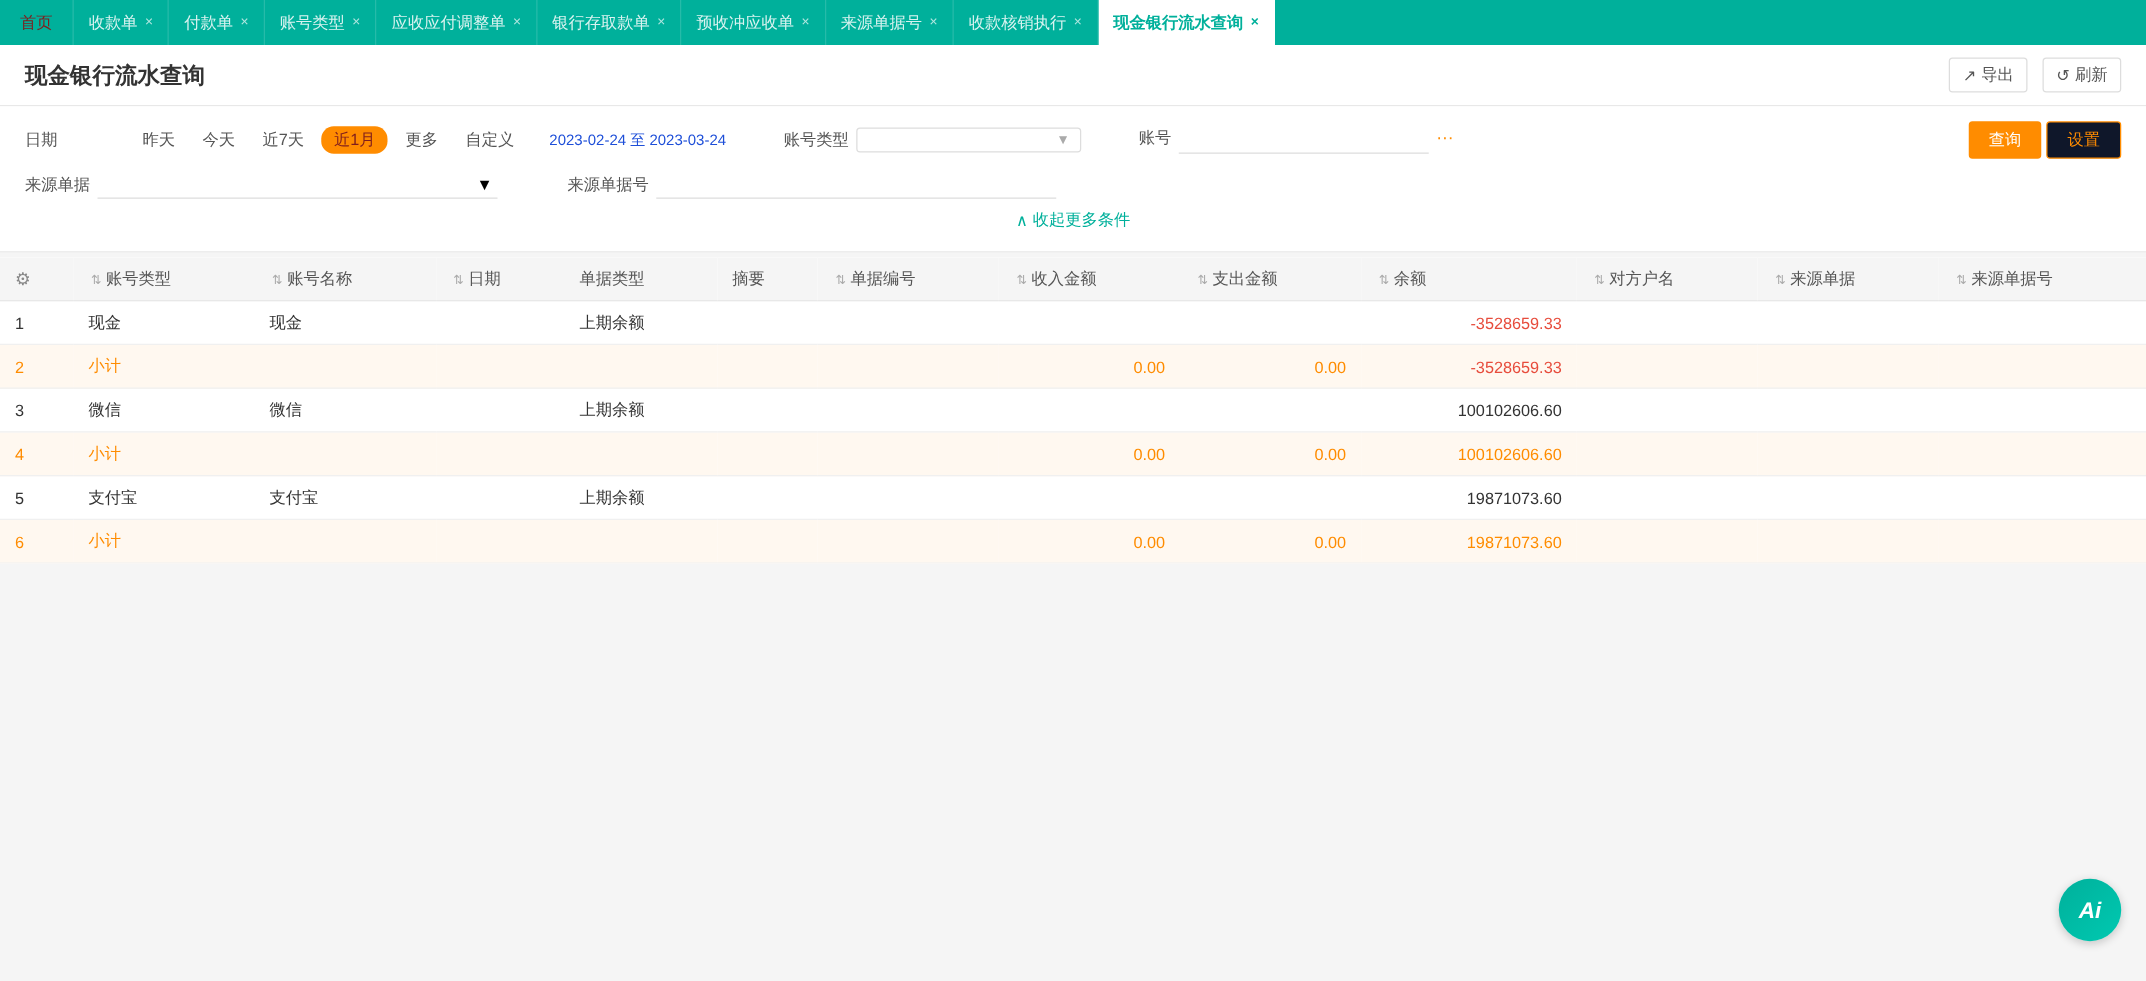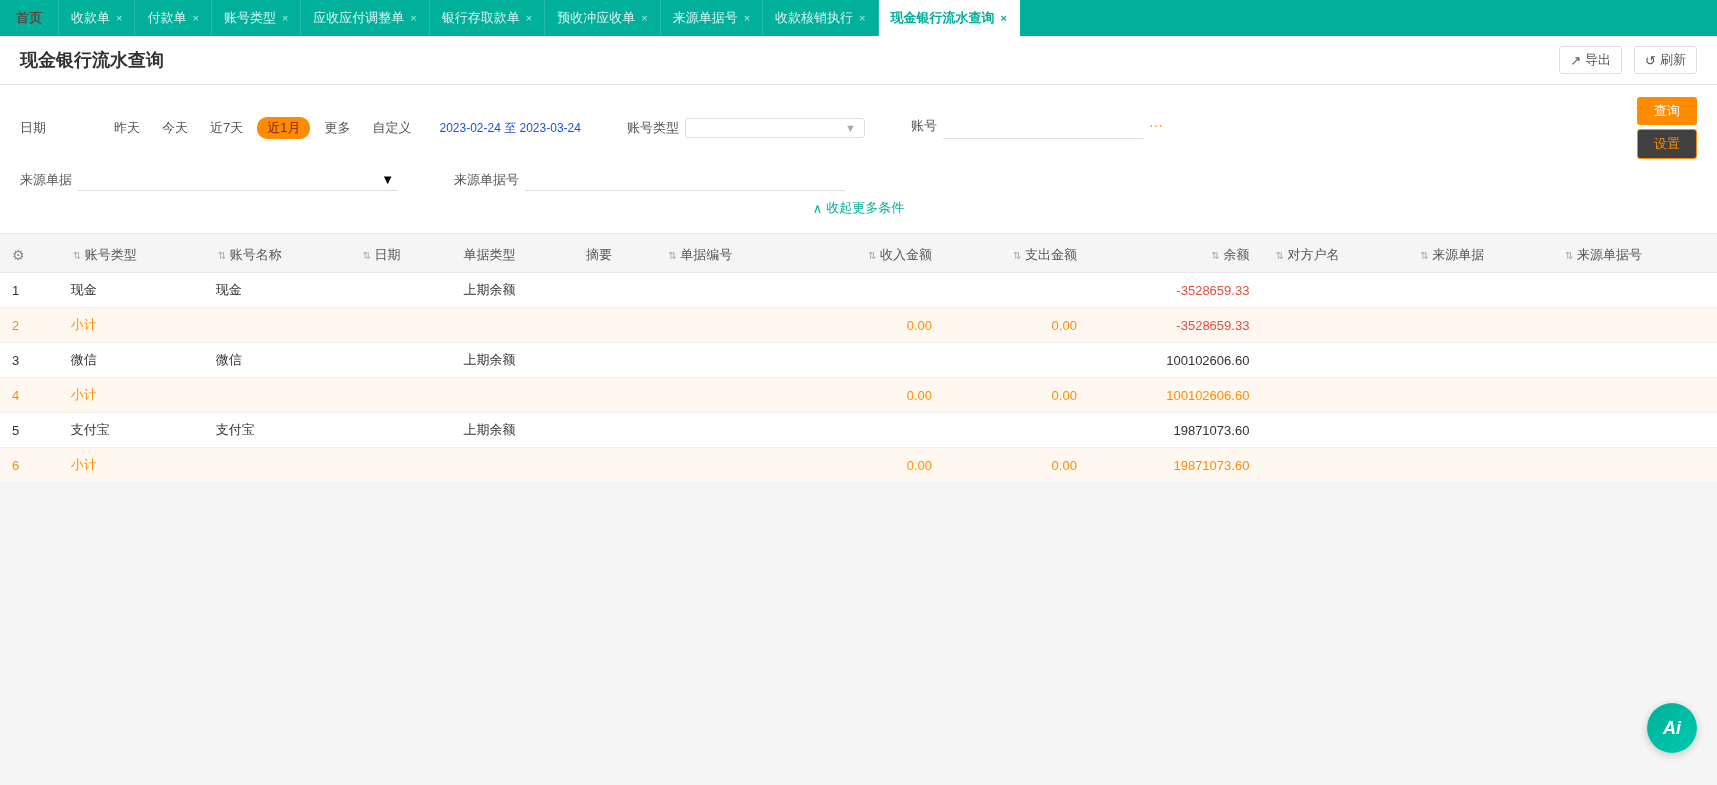--- a/index.html
+++ b/index.html
@@ -161,31 +161,31 @@
     .btn-query {
       background: #ff8c00;
       color: #fff;
       border: none;
       padding: 5px 16px;
       border-radius: 3px;
       cursor: pointer;
       font-size: 13px;
     }
     .btn-setting {
-      background: #404040;
+      background: #0f172a;
       color: #ff8c00;
       border: 1px solid #ff8c00;
       padding: 5px 16px;
       border-radius: 3px;
       cursor: pointer;
       font-size: 13px;
     }
     .right-btns {
       display: flex;
-      flex-direction: column;
+      flex-direction: row;
       gap: 4px;
       margin-left: auto;
     }
     .filter-row2 {
       display: flex;
       align-items: center;
       gap: 16px;
     }
     .source-select {
       display: flex;
@@ -252,21 +252,21 @@
       border-bottom: 1px solid #f0f0f0;
       color: #333;
       font-size: 13px;
       white-space: nowrap;
     }
     tr.subtotal {
       background: #fff8f0;
     }
     tr.subtotal td { color: #ff8c00; }
     .settings-icon { color: #888; cursor: pointer; font-size: 14px; }
-    .num-col { text-align: right; }
+    .num-col { }
 
     
     .ai-badge {
       position: fixed;
       right: 20px;
       bottom: 32px;
       background: linear-gradient(135deg, #00b09b, #00c9b1);
       color: white;
       border-radius: 50%;
       width: 50px;

